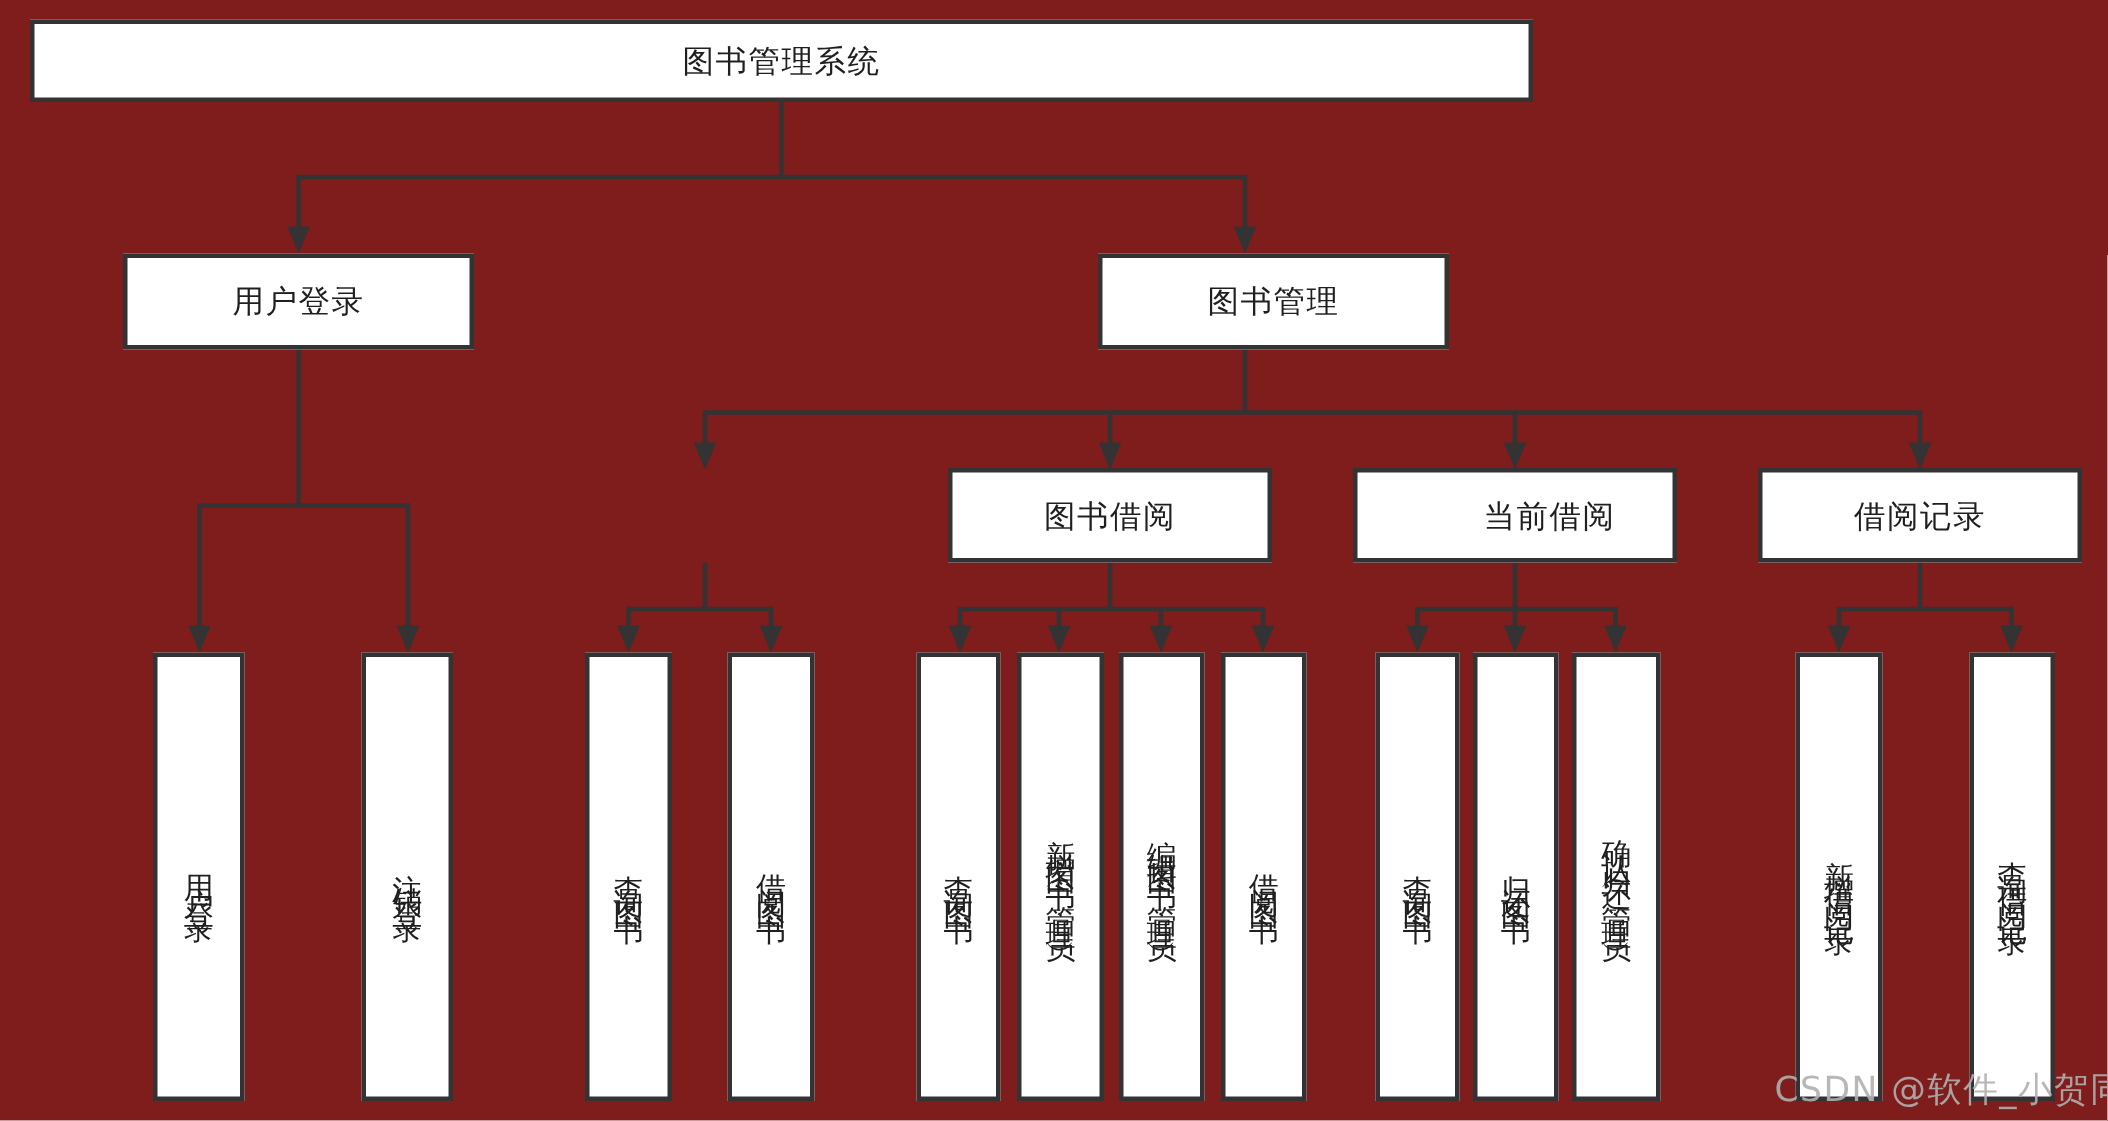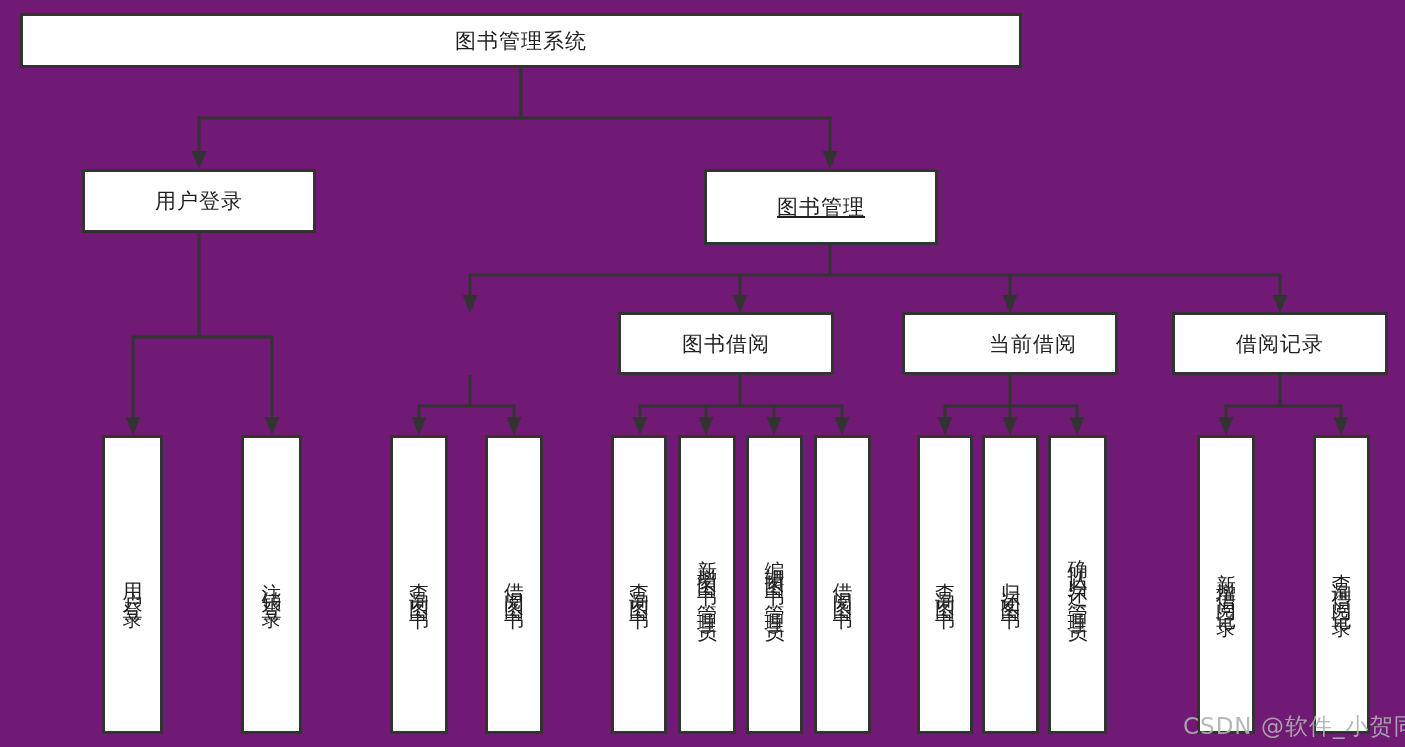--- a/index.html
+++ b/index.html
@@ -5,21 +5,21 @@
   html, body {
     margin: 0;
     padding: 0;
     background: #ffffff;
     font-family: "DejaVu Sans", "Liberation Sans", sans-serif;
   }
   #canvas {
     position: relative;
     width: 1405px;
     height: 747px;
-    background: #701a75;
+    background: #7f1d1d;
     overflow: hidden;
   }
   #connectors {
     position: absolute;
     left: 0; top: 0;
     width: 1405px;
     height: 747px;
     z-index: 1;
   }
   .node {
@@ -43,25 +43,25 @@
     text-orientation: mixed;
     line-height: 1.05;
     font-size: 20px;
     letter-spacing: 9px;
     white-space: nowrap;
   }
   
   .n-root   { left: 20px;   top: 13px;  width: 1002px; height: 55px; }
   
   .n-l2a    { left: 82px;   top: 169px; width: 234px;  height: 64px; }
-  .n-l2b    { left: 704px;  top: 169px; width: 234px;  height: 76px; text-decoration: underline; }
+  .n-l2b    { left: 732px;  top: 169px; width: 234px;  height: 64px; }
   
   .n-l3     { top: 312px; height: 63px; width: 216px; }
   .n-l3a    { left: 362px; }
-  .n-l3b    { left: 618px; }
+  .n-l3b    { left: 632px; }
   .n-l3c    { left: 902px; padding-left: 46px; }
   .n-l3d    { left: 1172px; }
   
   .leaf     { top: 435px; height: 299px; }
   .n-a1 { left: 102px;  width: 61px; }
   .n-a2 { left: 241px;  width: 61px; }
   .n-b1 { left: 390px;  width: 58px; }
   .n-b2 { left: 485px;  width: 58px; }
   .n-c1 { left: 611px;  width: 56px; }
   .n-c2 { left: 678px;  width: 58px; }

